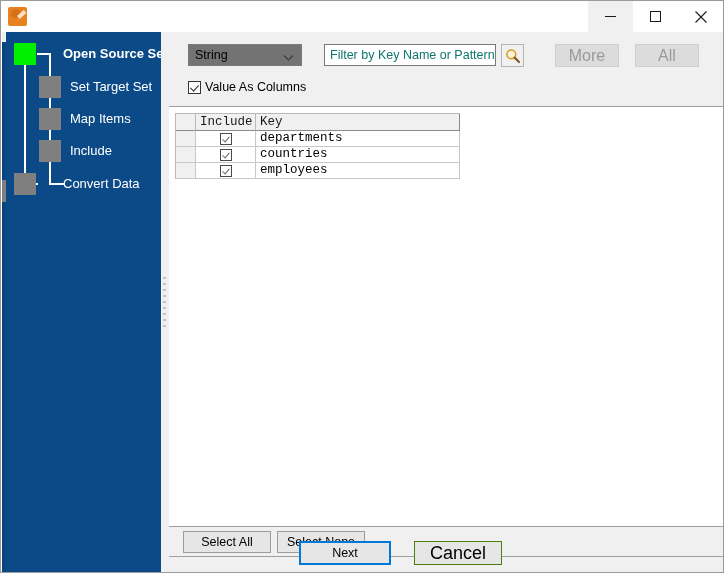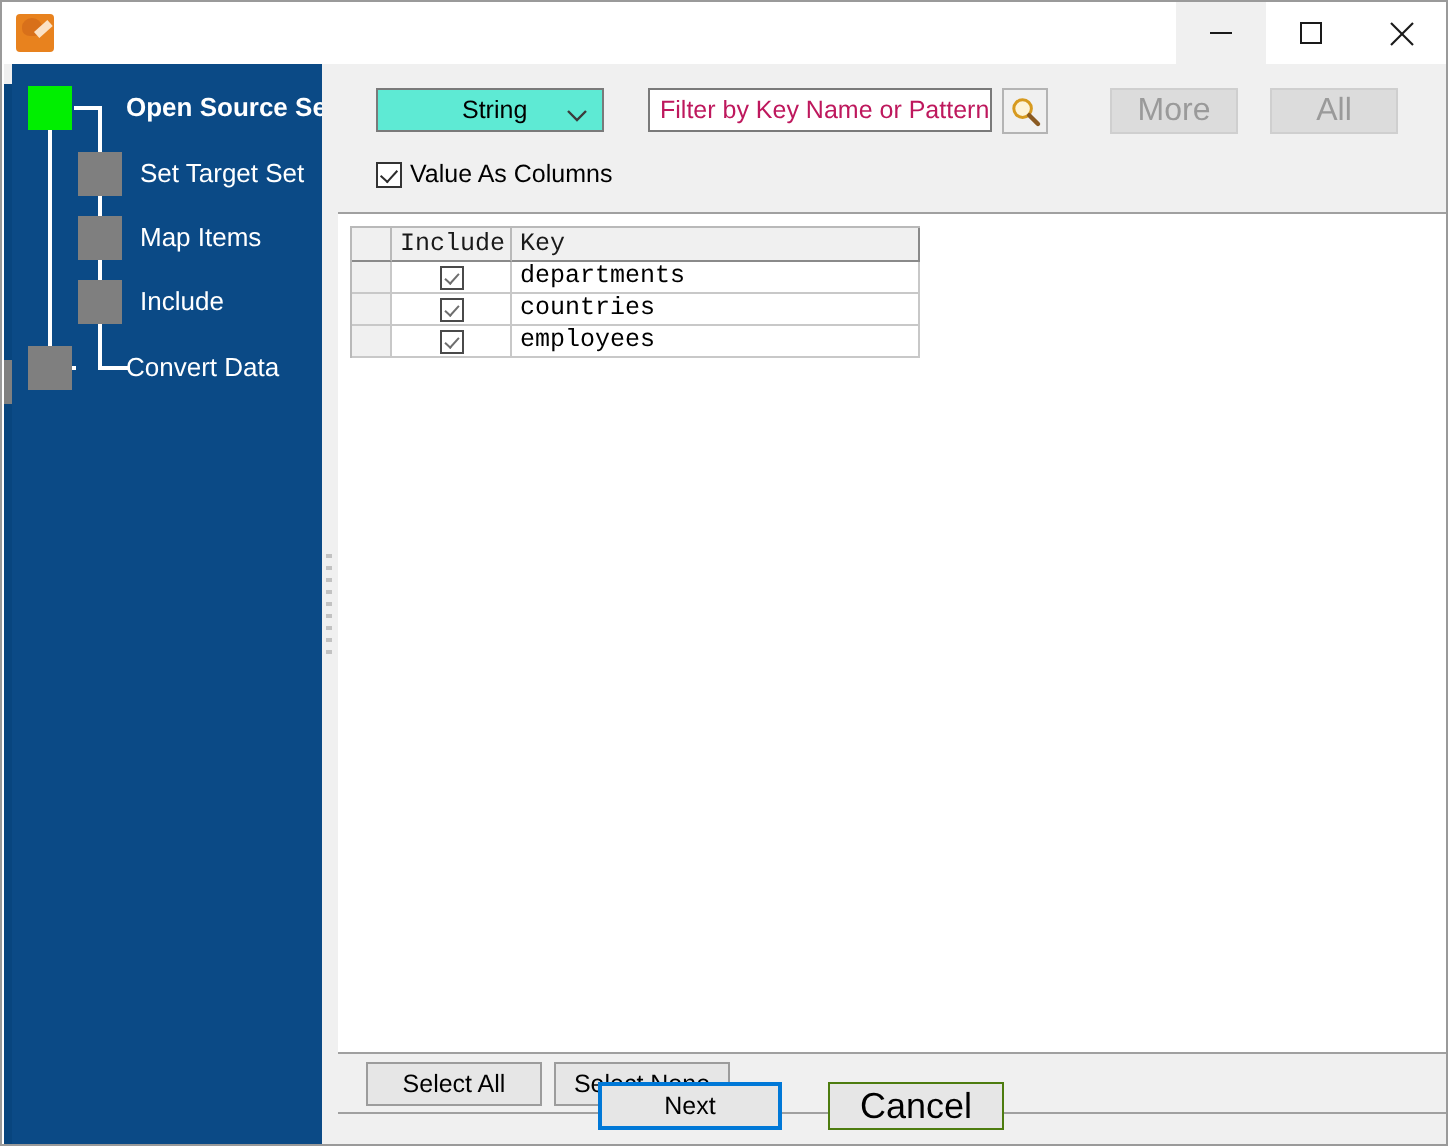--- a/index.html
+++ b/index.html
@@ -180,26 +180,25 @@
     height: 75px;
     background: #f0f0f0;
     border-bottom: 1px solid #a0a0a0;
     box-sizing: border-box;
   }
   .combo {
     position: absolute;
     left: 19px; top: 12px;
     width: 114px;
     height: 22px;
-    background: #5eead4;
+    background: #737373;
     border: 1px solid #7a7a7a;
     box-sizing: border-box;
     display: flex;
     align-items: center;
-    padding-left: 36px;
   }
   .combo .val {
     padding-left: 6px;
     font-size: 12.5px;
     color: #000;
   }
   .combo .chev {
     position: absolute;
     right: 7px; top: 6px;
   }
@@ -210,21 +209,21 @@
     height: 22px;
     background: #ffffff;
     border: 1px solid #7a7a7a;
     box-sizing: border-box;
     display: flex;
     align-items: center;
   }
   .filter-input .ph {
     padding-left: 5px;
     font-size: 12.5px;
-    color: #be185d;
+    color: #0f766e;
     white-space: nowrap;
     text-align: center;
   }
   .search-btn {
     position: absolute;
     left: 332px; top: 12px;
     width: 23px; height: 23px;
     background: #f0f0f0;
     border: 1px solid #b4b4b4;
     box-sizing: border-box;

